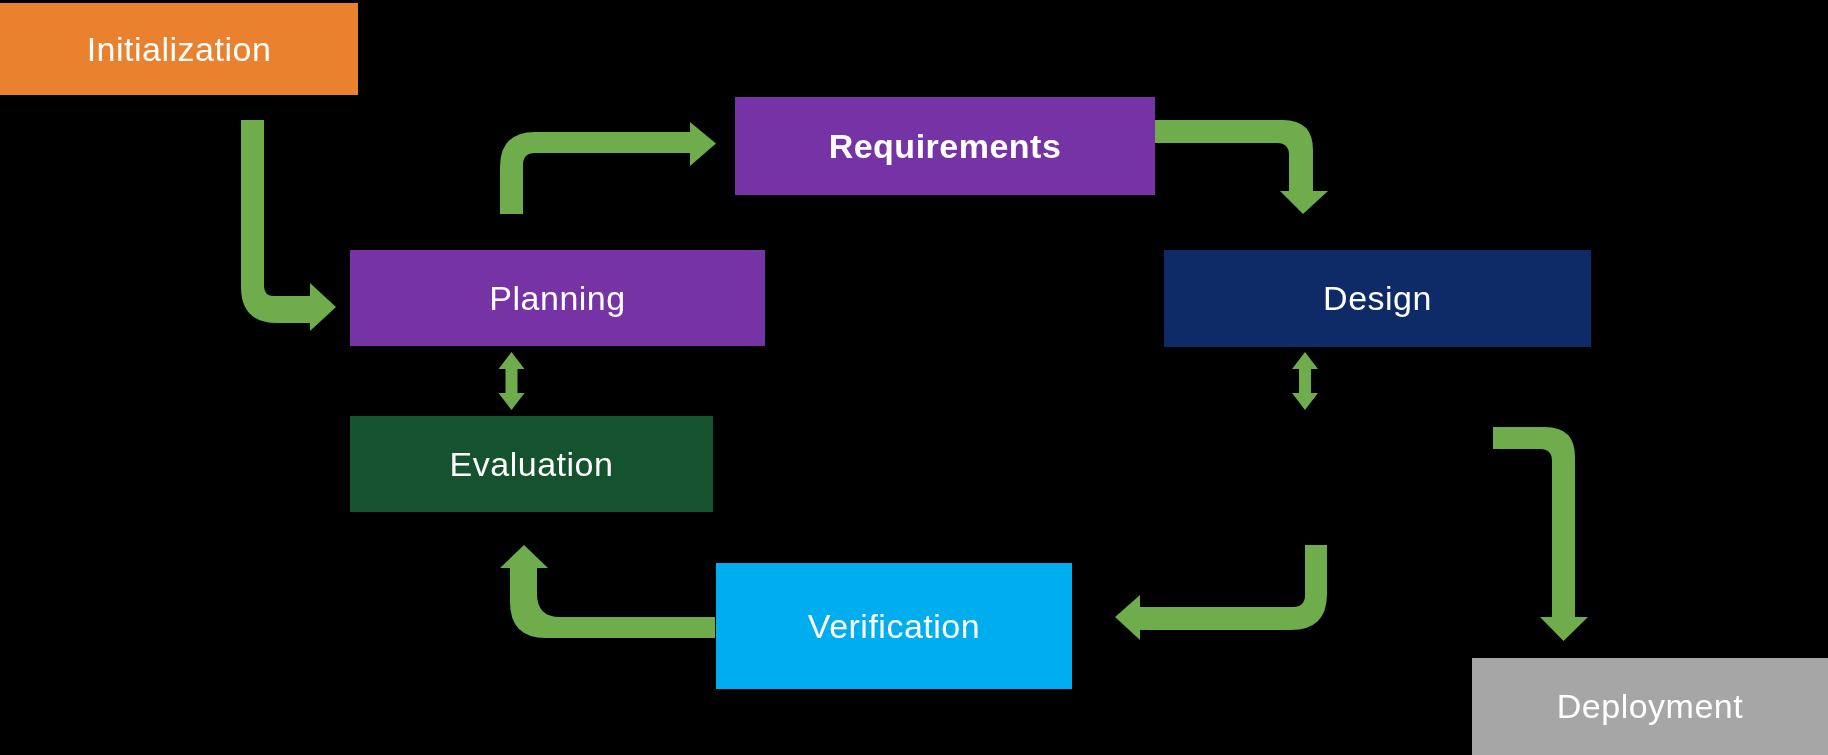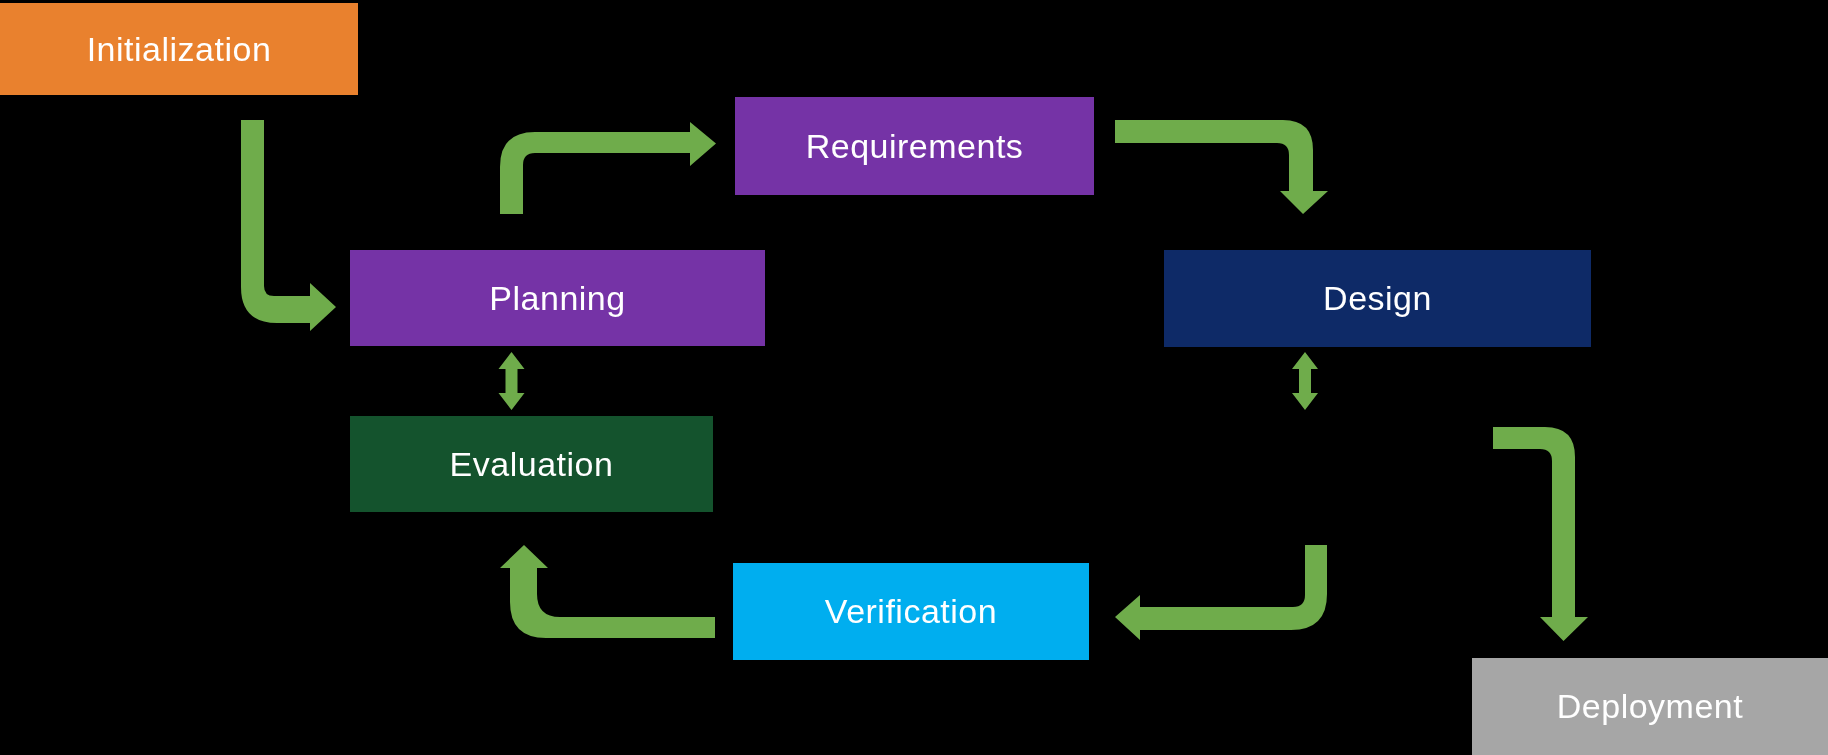--- a/index.html
+++ b/index.html
@@ -20,26 +20,26 @@
     align-items: center;
     justify-content: center;
     color: #fff;
     font-size: 34px;
     font-weight: 400;
     letter-spacing: 0.5px;
     white-space: nowrap;
   }
   
   .node-initialization { left: 0px;    top: 3px;   width: 358px; height: 92px; }
-  .node-requirements   { left: 735px;  top: 97px;  width: 359px; height: 98px; }
+  .node-requirements   { left: 735px;  top: 97px;  width: 420px; height: 98px; font-weight: bold; }
   .node-planning       { left: 350px;  top: 250px; width: 415px; height: 96px; }
   .node-design         { left: 1164px; top: 250px; width: 427px; height: 97px; }
   .node-evaluation     { left: 350px;  top: 416px; width: 363px; height: 96px; }
   .node-implementation { left: 1113px; top: 415px; width: 359px; height: 97px; }
-  .node-verification   { left: 733px;  top: 563px; width: 356px; height: 97px; }
+  .node-verification   { left: 716px;  top: 563px; width: 356px; height: 126px; }
   .node-deployment     { left: 1472px; top: 658px; width: 356px; height: 97px; }
   svg.arrows {
     position: absolute;
     left: 0; top: 0;
     width: 1828px;
     height: 755px;
     pointer-events: none;
   }
 </style>
 </head>

